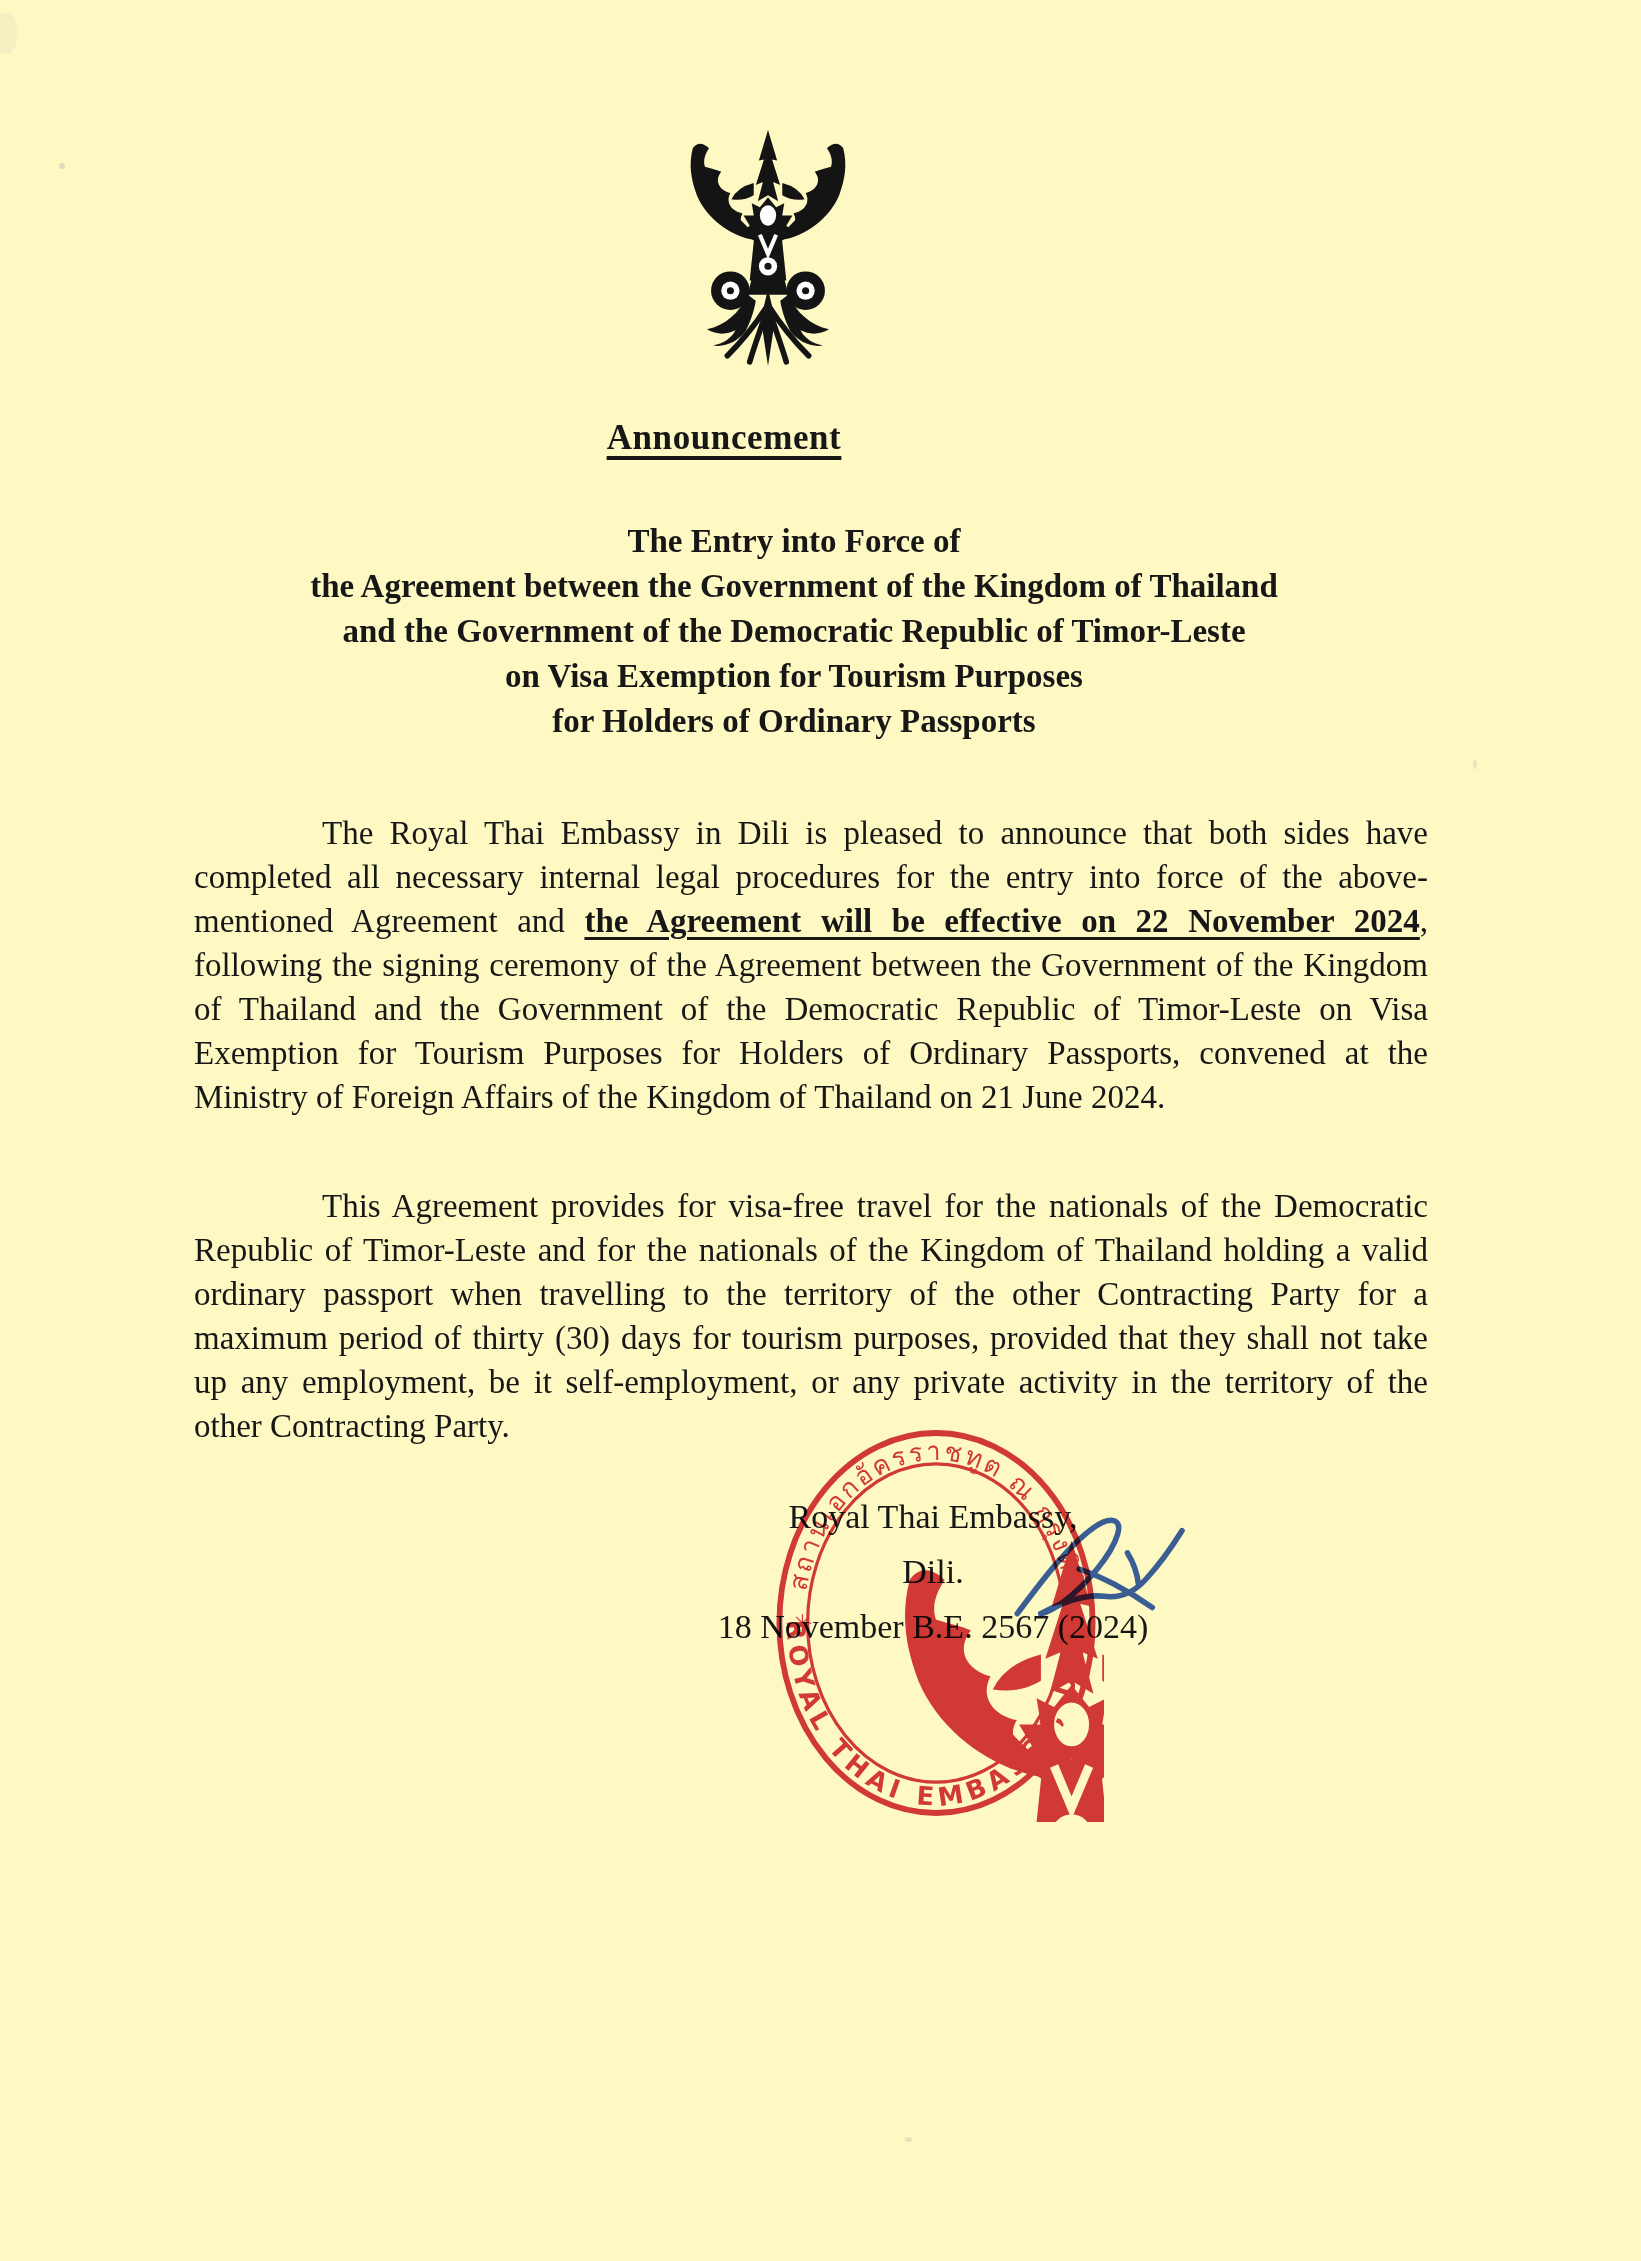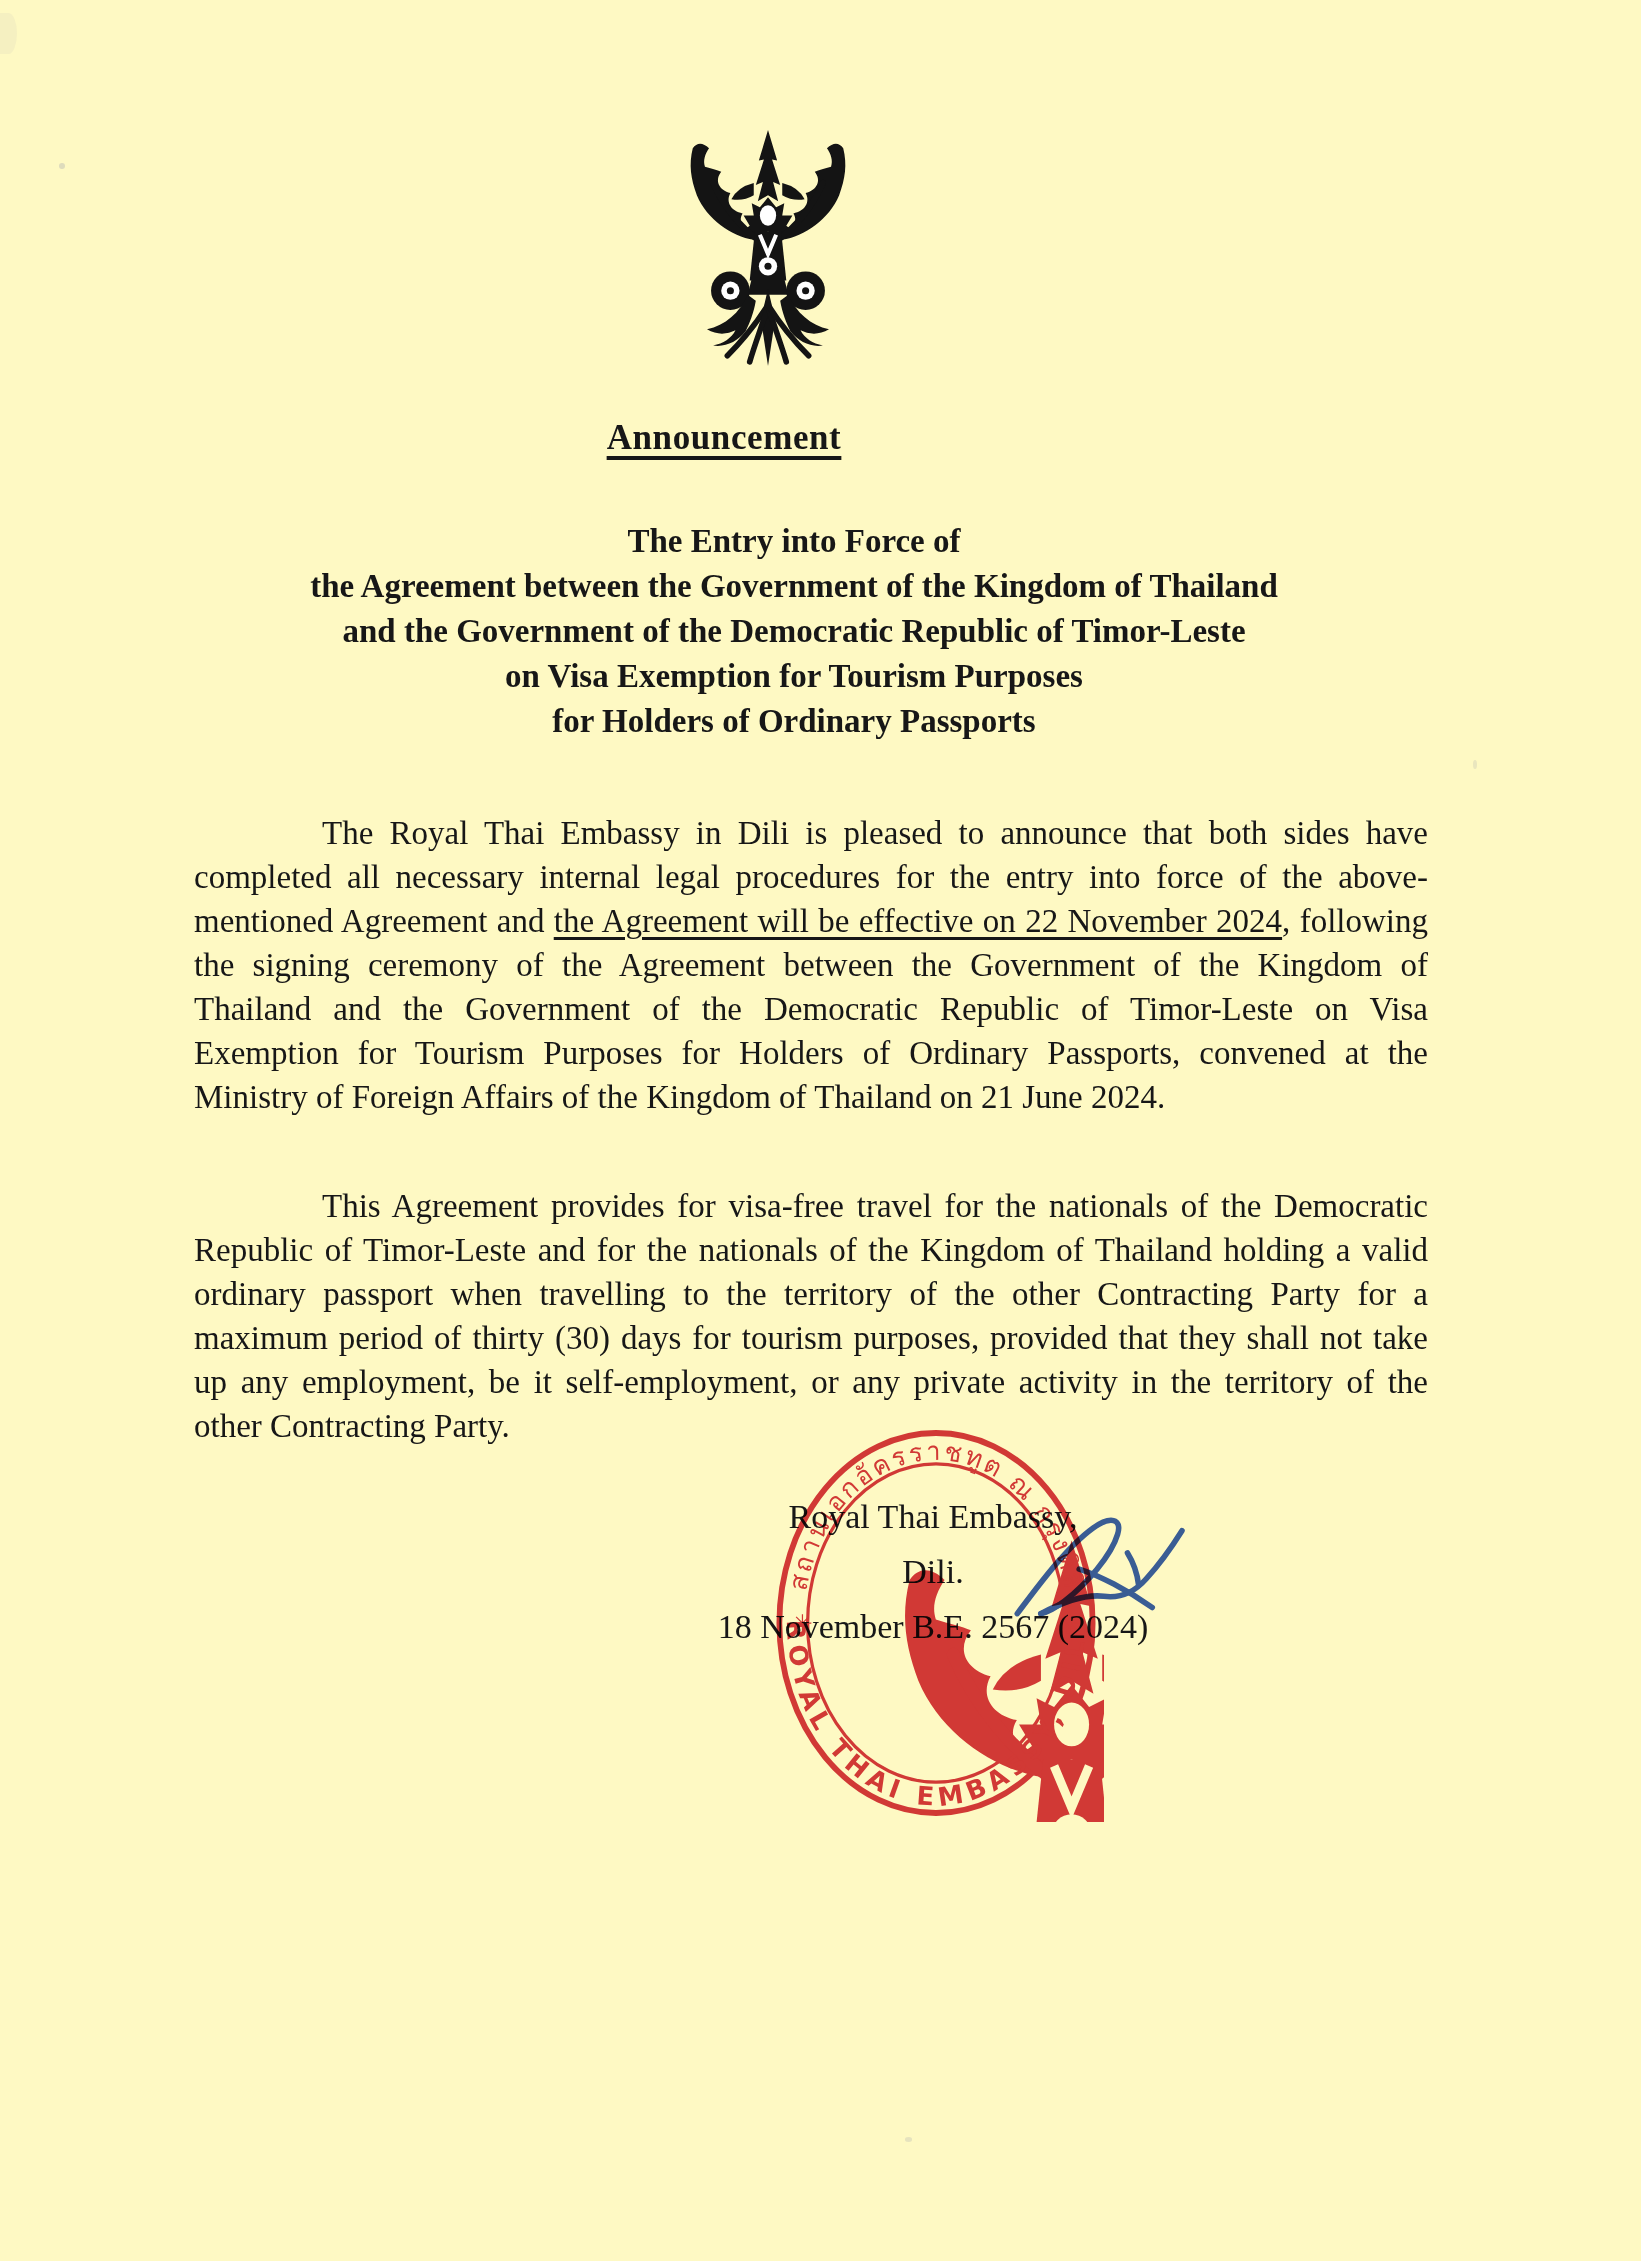--- a/index.html
+++ b/index.html
@@ -40,21 +40,21 @@
   .bodytext{
     position:absolute;left:194px;width:1234px;
     text-align:justify;
     font-size:33px;line-height:44px;
     margin:0;
   }
   .p1{top:811px;}
   .p2{top:1184px;}
   .bodytext{text-indent:128px;}
   .eff{
-    font-weight:normal;
+    font-weight:bold;
     text-decoration:underline;
     text-decoration-thickness:3.2px;
     text-underline-offset:5.2px;
   }
   
   .sigblock{
     position:absolute;left:683px;top:1489px;width:500px;
     text-align:center;
     font-size:34px;line-height:55px;
     z-index:2;

